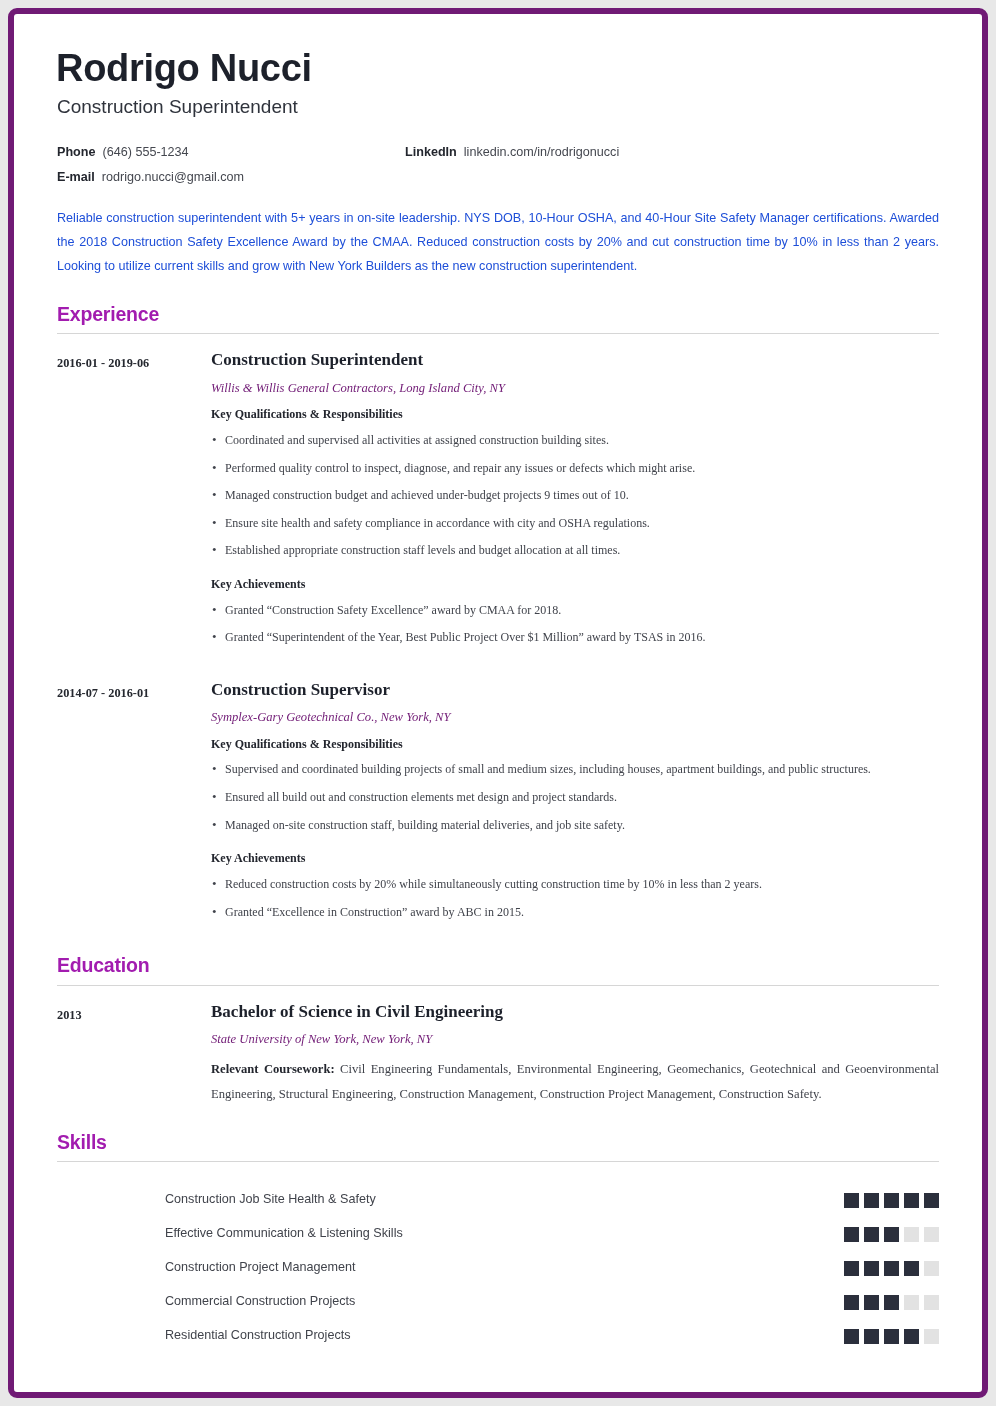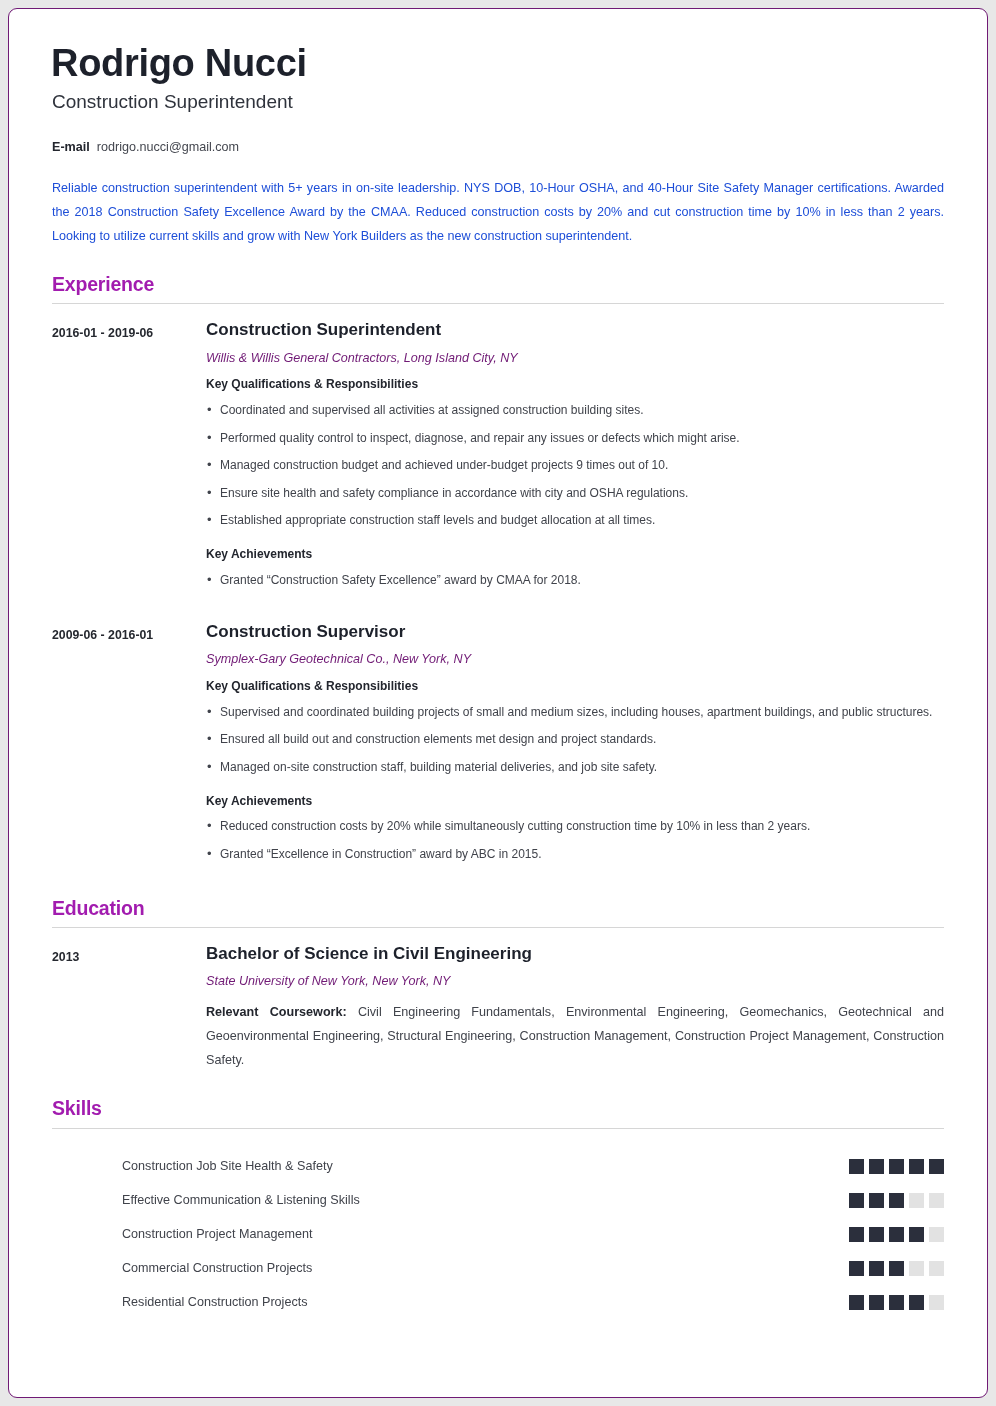--- a/index.html
+++ b/index.html
@@ -14,21 +14,21 @@
     height: 1406px;
     overflow: hidden;
   }
   .page {
     position: absolute;
     left: 8px;
     top: 8px;
     width: 980px;
     height: 1390px;
     background: #ffffff;
-    border: 1px solid #701a75;
+    border: 6px solid #701a75;
     border-radius: 9px;
     overflow: hidden;
   }
   .inner {
     padding: 34px 35px 0 35px;
   }
 
   
   .name {
     font-size: 38px;
@@ -98,20 +98,21 @@
     background: #d6d6d6;
     margin-top: 7px;
     margin-bottom: 15px;
   }
 
   
   .entry {
     display: flex;
     align-items: flex-start;
     margin-bottom: 4px;
+    font-family: Liberation Serif, serif;
   }
   .entry-date {
     flex: 0 0 154px;
     width: 154px;
     font-size: 12.3px;
     font-weight: bold;
     color: #25282f;
     padding-top: 6px;
     line-height: 1.4;
   }
@@ -175,21 +176,21 @@
   }
   .coursework b {
     color: #23262e;
     font-weight: bold;
   }
 
   
   .skill-row {
     display: flex;
     align-items: center;
-    margin-left: 70px;
+    margin-left: 108px;
     margin-bottom: 0;
     height: 34px;
     gap: 18px;
   }
   .skill-name {
     flex: 1 1 auto;
     font-size: 12.6px;
     color: #40434b;
     line-height: 1.4;
   }
@@ -212,20 +213,30 @@
 <body>
 
 <div class="page">
   <div class="inner">
 
     <div>
       <h1 class="name">Rodrigo Nucci</h1>
       <div class="job-title">Construction Superintendent</div>
 
       <div class="contact-block">
+        <div class="contact-row">
+          <div class="contact-cell col1">
+            <span class="contact-label">Phone</span>
+            <span class="contact-value">(646) 555-1234</span>
+          </div>
+          <div class="contact-cell">
+            <span class="contact-label">LinkedIn</span>
+            <span class="contact-value">linkedin.com/in/rodrigonucci</span>
+          </div>
+        </div>
         <div class="contact-row">
           <div class="contact-cell col1">
             <span class="contact-label">E-mail</span>
             <span class="contact-value">rodrigo.nucci@gmail.com</span>
           </div>
         </div>
       </div>
 
       <p class="summary">Reliable construction superintendent with 5+ years in on-site leadership. NYS DOB, 10-Hour OSHA, and 40-Hour Site Safety Manager certifications. Awarded the 2018 Construction Safety Excellence Award by the CMAA. Reduced construction costs by 20% and cut construction time by 10% in less than 2 years. Looking to utilize current skills and grow with New York Builders as the new construction superintendent.</p>
     </div>
@@ -244,28 +255,29 @@
             <li>Coordinated and supervised all activities at assigned construction building sites.</li>
             <li>Performed quality control to inspect, diagnose, and repair any issues or defects which might arise.</li>
             <li>Managed construction budget and achieved under-budget projects 9 times out of 10.</li>
             <li>Ensure site health and safety compliance in accordance with city and OSHA regulations.</li>
             <li>Established appropriate construction staff levels and budget allocation at all times.</li>
           </ul>
           <div class="gap-after-bullets"></div>
           <div class="sub-head">Key Achievements</div>
           <ul class="bullets">
             <li>Granted “Construction Safety Excellence” award by CMAA for 2018.</li>
+            <li>Granted “Superintendent of the Year, Best Public Project Over $1 Million” award by TSAS in 2016.</li>
           </ul>
         </div>
       </div>
 
       <div style="height:20px"></div>
 
       <div class="entry">
-        <div class="entry-date">2009-06 - 2016-01</div>
+        <div class="entry-date">2014-07 - 2016-01</div>
         <div class="entry-body">
           <div class="entry-role">Construction Supervisor</div>
           <div class="entry-org">Symplex-Gary Geotechnical Co., New York, NY</div>
           <div class="sub-head">Key Qualifications &amp; Responsibilities</div>
           <ul class="bullets">
             <li>Supervised and coordinated building projects of small and medium sizes, including houses, apartment buildings, and public structures.</li>
             <li>Ensured all build out and construction elements met design and project standards.</li>
             <li>Managed on-site construction staff, building material deliveries, and job site safety.</li>
           </ul>
           <div class="gap-after-bullets"></div>

